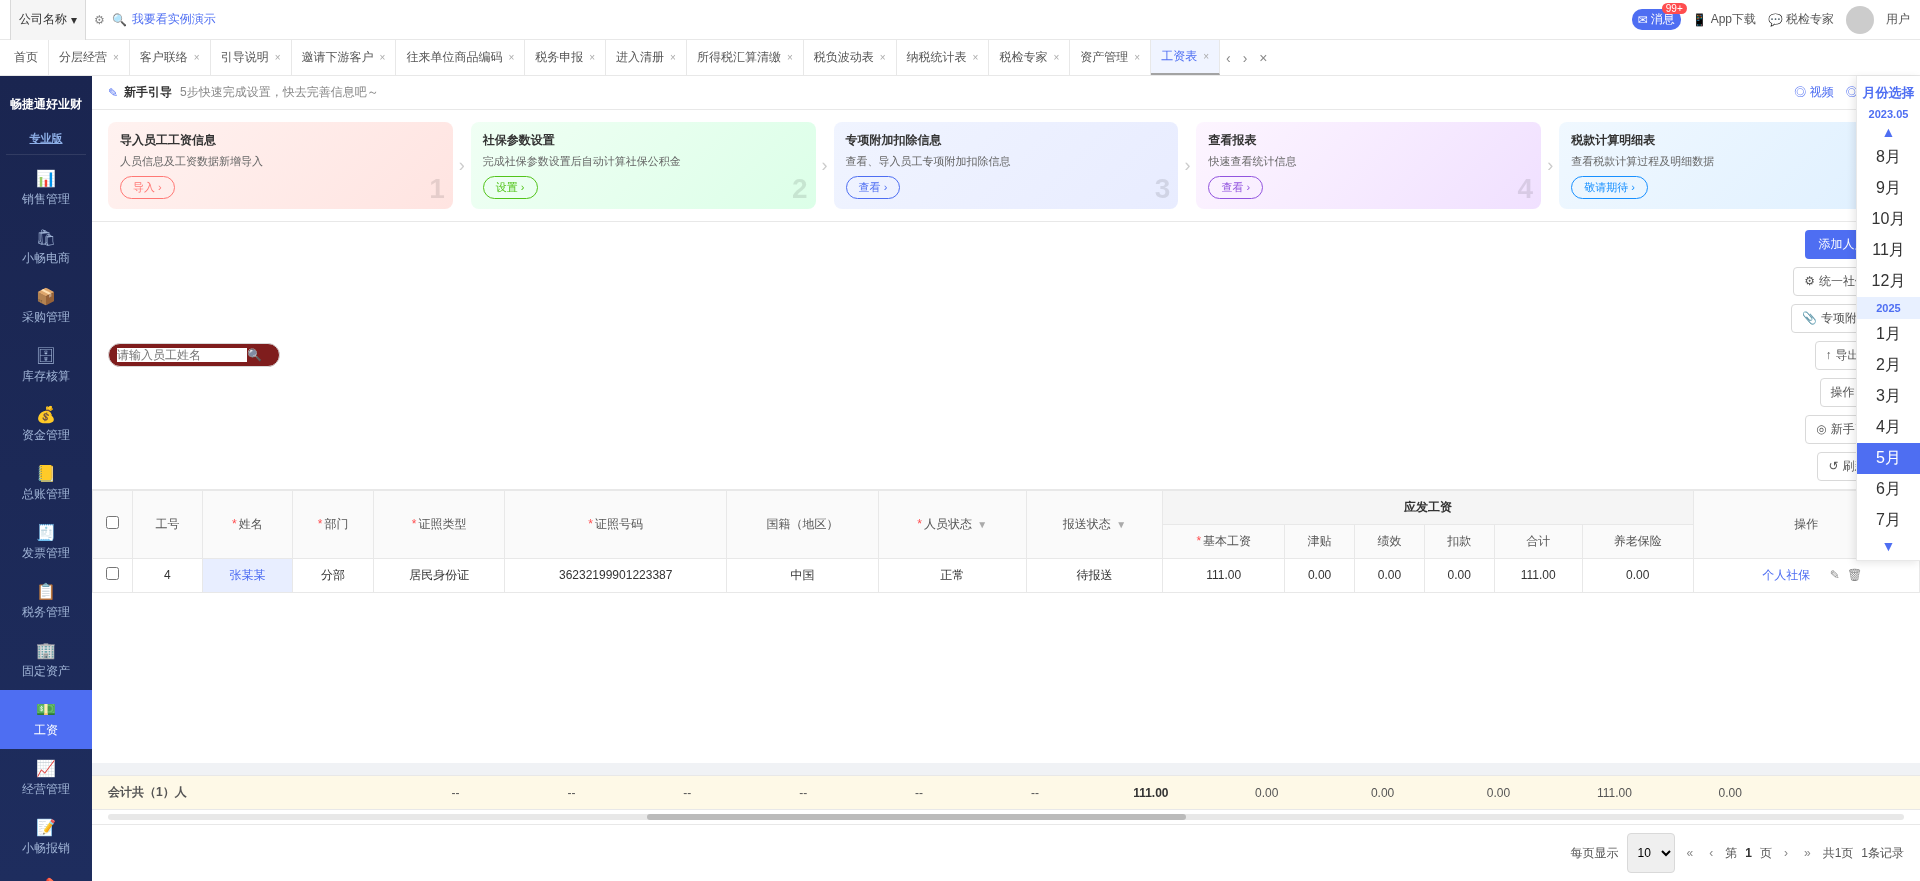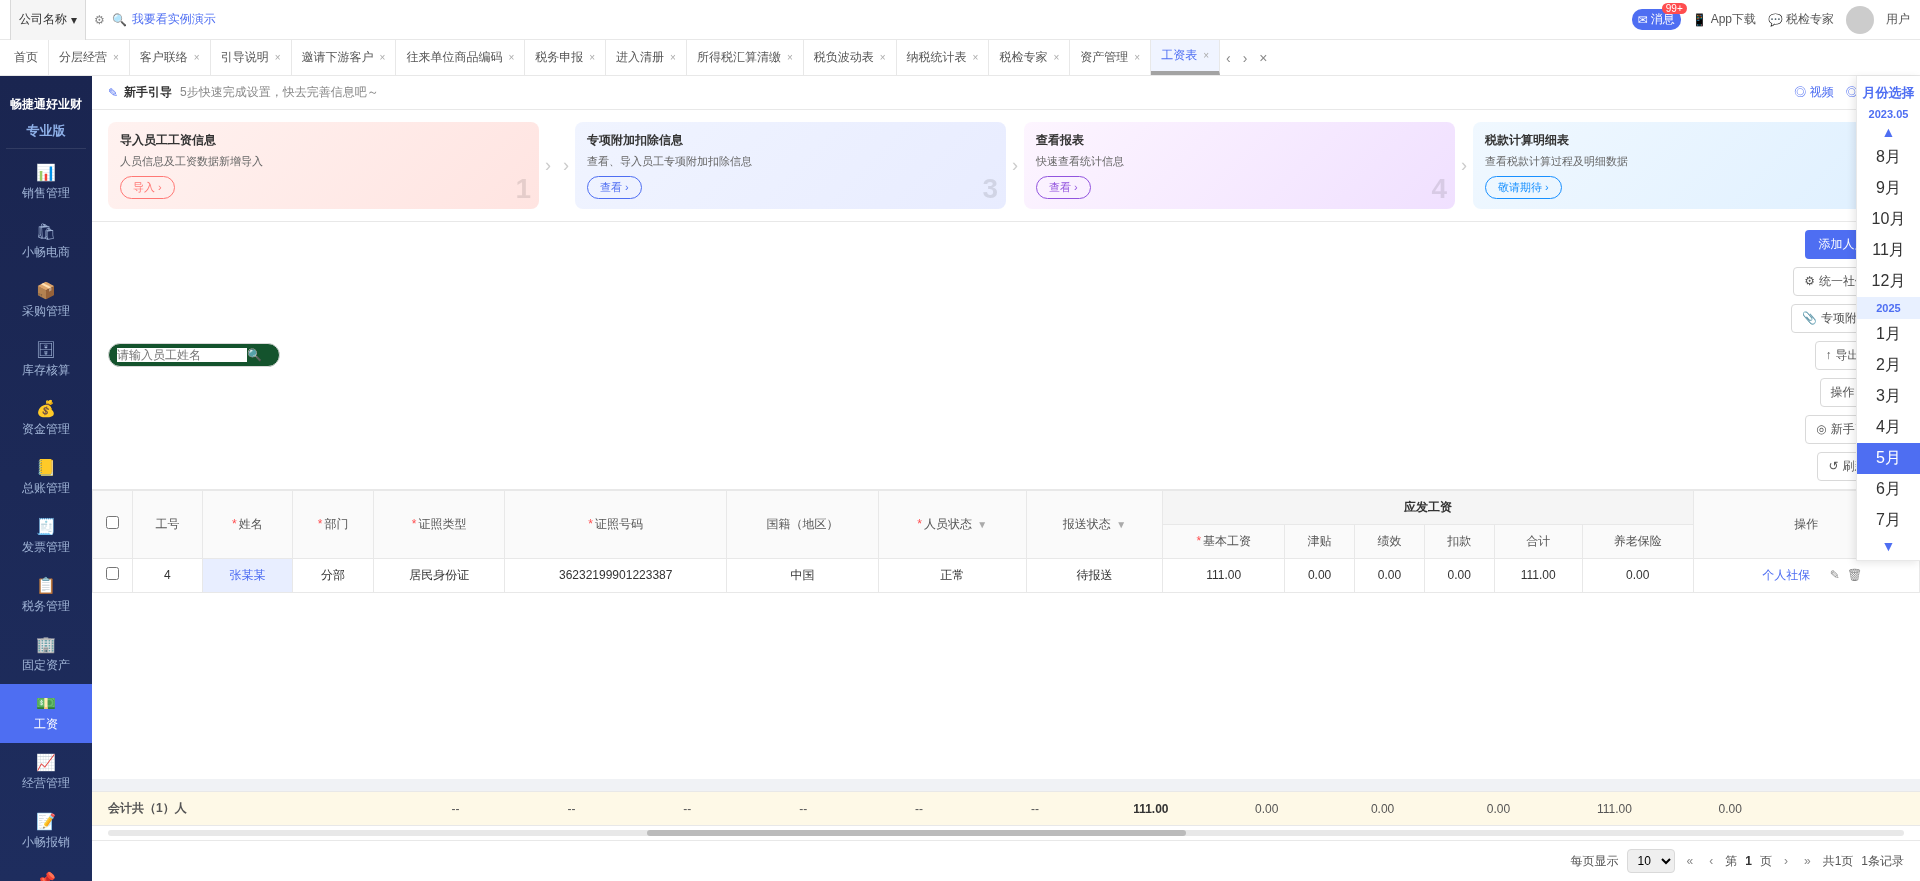--- a/index.html
+++ b/index.html
@@ -56,21 +56,21 @@
       flex-shrink: 0;
       padding: 0 4px;
       overflow: hidden;
     }
     .tab-item {
       display: flex; align-items: center; gap: 4px;
       padding: 0 10px; height: 100%; cursor: pointer;
       border-right: 1px solid #e8e8e8; white-space: nowrap;
       color: #555; font-size: 12px; flex-shrink: 0;
     }
-    .tab-item.active { color: #4e6ef2; border-bottom: 4px solid #a3a3a3; background: #f0f4ff; }
+    .tab-item.active { color: #4e6ef2; border-bottom: 2px solid #a3a3a3; background: #f0f4ff; }
     .tab-close { color: #aaa; font-size: 10px; margin-left: 2px; }
     .tab-nav-btn { padding: 0 6px; cursor: pointer; color: #888; font-size: 14px; }
 
     
     .main-layout {
       display: flex;
       flex: 1;
       overflow: hidden;
     }
 
@@ -83,21 +83,21 @@
       align-items: center;
       padding-top: 12px;
       overflow-y: auto;
       flex-shrink: 0;
     }
     .sidebar-logo {
       width: 80px; padding: 8px 4px; text-align: center; color: #fff;
       font-size: 13px; font-weight: bold; border-bottom: 1px solid rgba(255,255,255,0.1);
       margin-bottom: 4px;
     }
-    .sidebar-edition { font-size: 13px; color: #8eb0e8; margin-top: 9px; }
+    .sidebar-edition { font-size: 11px; color: #8eb0e8; margin-top: 18px; text-decoration: underline; }
     .sidebar-item {
       width: 100%; padding: 10px 4px; text-align: center; cursor: pointer;
       color: #a0b4d6; font-size: 12px; transition: all 0.2s;
     }
     .sidebar-item.active { background: #4e6ef2; color: #fff; }
     .sidebar-item-icon { font-size: 16px; margin-bottom: 3px; }
 
     
     .content {
       flex: 1;
@@ -163,21 +163,21 @@
       padding: 8px 16px;
       display: flex;
       align-items: center;
       gap: 8px;
       border-bottom: 1px solid #e8e8e8;
       flex-shrink: 0;
     }
     .search-input-wrap {
       display: flex; align-items: center;
       border: 1px solid #d9d9d9; border-radius: 12px; padding: 4px 8px;
-      background: #14532d; width: 172px;
+      background: #7f1d1d; width: 172px;
     }
     .search-input-wrap input {
       border: none; outline: none; font-size: 12px; width: 130px; color: #999;
     }
     .toolbar-right { margin-left: auto; display: flex; align-items: center; gap: 8px; flex-direction: column; }
     .btn-primary {
       background: #4e6ef2; color: #fff; border: none; border-radius: 4px;
       padding: 6px 14px; cursor: pointer; display: flex; align-items: center; gap: 4px;
     }
     .btn-default {
@@ -231,21 +231,21 @@
       margin-left: 30%;
     }
 
     
     .pagination {
       background: #fff; padding: 8px 16px;
       display: flex; align-items: center; justify-content: flex-end;
       gap: 8px; border-top: 1px solid #e8e8e8; flex-shrink: 0;
     }
     .page-size-select {
-      border: 1px solid #d9d9d9; border-radius: 4px; padding: 3px 6px;
+      border: 1px solid #d9d9d9; border-radius: 4px; padding: 11px 6px;
       font-size: 12px; cursor: pointer;
     }
     .page-nav { cursor: pointer; color: #888; padding: 0 4px; }
 
     
     .month-panel {
       position: fixed;
       right: 0;
       top: 76px;
       width: 64px;
@@ -449,20 +449,26 @@
     </div>
 
     <div class="steps-container">
       <div class="step-card step-card-1">
         <div class="step-title">导入员工工资信息</div>
         <div class="step-desc">人员信息及工资数据新增导入</div>
         <div class="step-btn step-btn-1">导入 ›</div>
         <div class="step-num">1</div>
       </div>
       <div class="step-arrow">›</div>
+      <div class="step-card step-card-2">
+        <div class="step-title">社保参数设置</div>
+        <div class="step-desc">完成社保参数设置后自动计算社保公积金</div>
+        <div class="step-btn step-btn-2">设置 ›</div>
+        <div class="step-num">2</div>
+      </div>
       <div class="step-arrow">›</div>
       <div class="step-card step-card-3">
         <div class="step-title">专项附加扣除信息</div>
         <div class="step-desc">查看、导入员工专项附加扣除信息</div>
         <div class="step-btn step-btn-3">查看 ›</div>
         <div class="step-num">3</div>
       </div>
       <div class="step-arrow">›</div>
       <div class="step-card step-card-4">
         <div class="step-title">查看报表</div>

